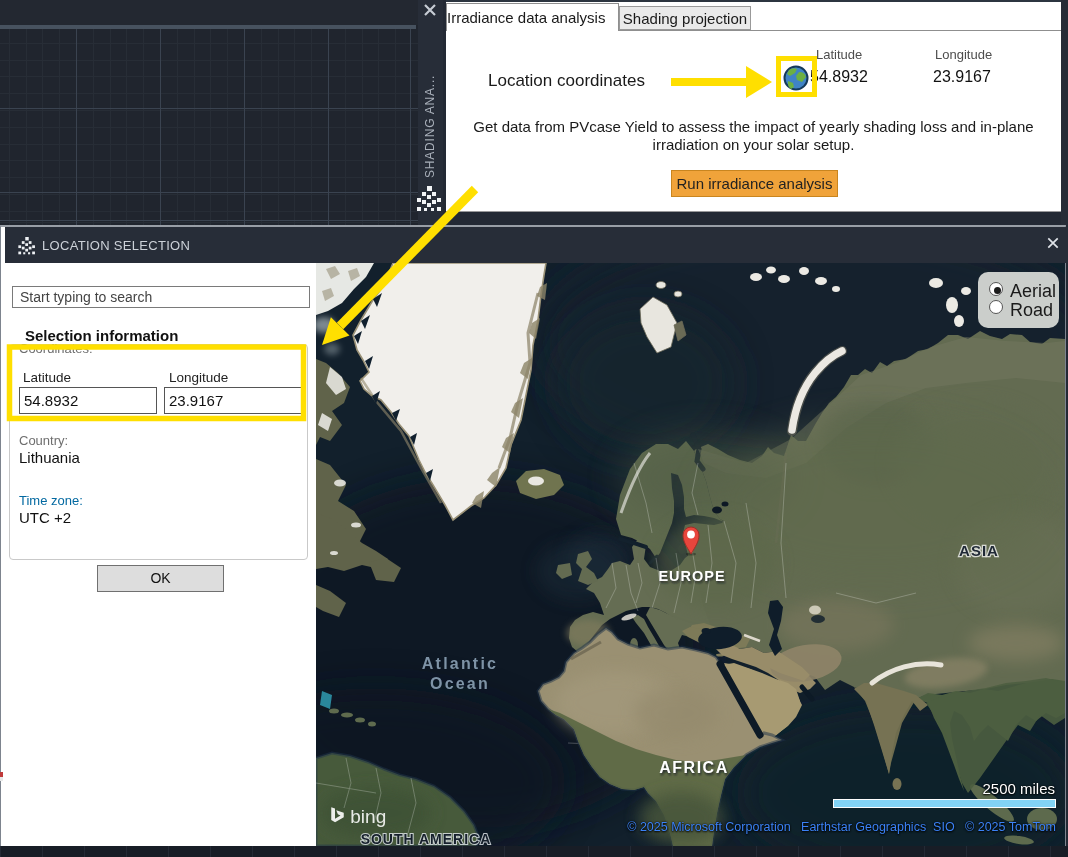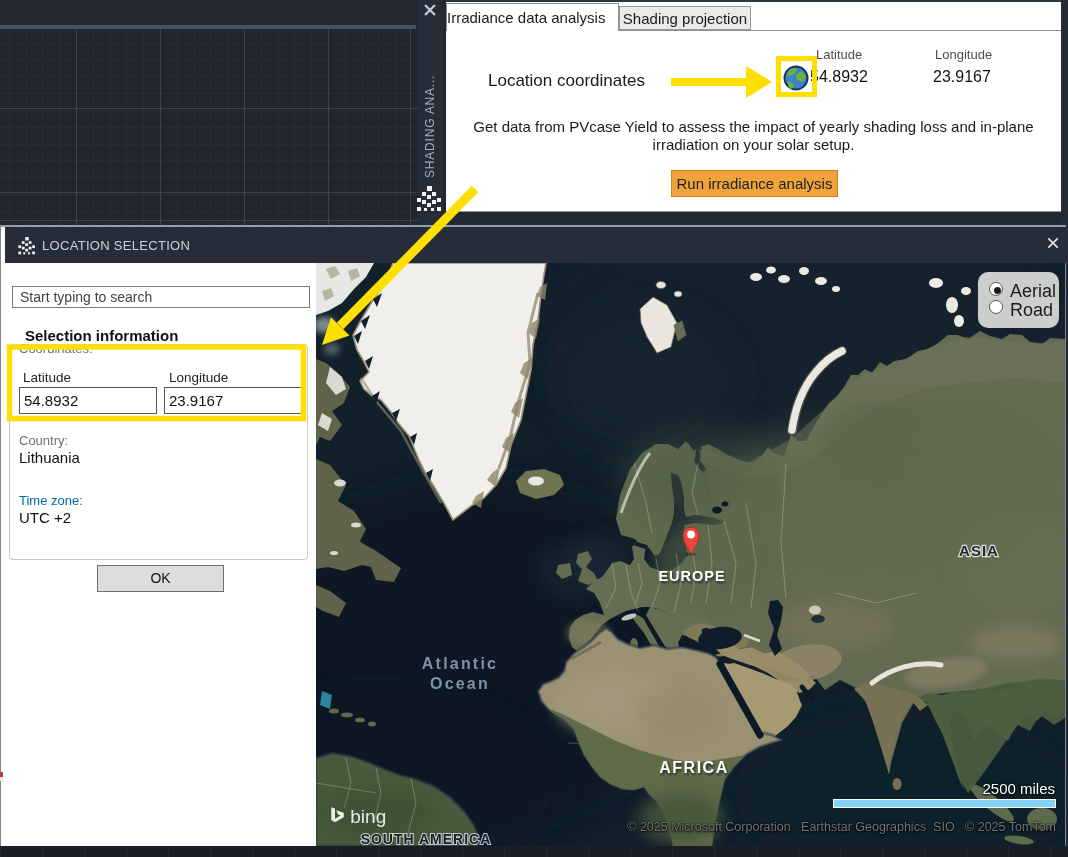--- a/index.html
+++ b/index.html
@@ -69,21 +69,21 @@
 #okbtn { position:absolute; left:96px; top:302px; width:127px; height:27px; background:#ddd; border:1px solid #707070;
   font-size:14px; color:#111; text-align:center; line-height:25px; }
 #mapwrap { position:absolute; left:315px; top:36px; width:749px; height:583px; overflow:hidden; }
 
 
 #aerialbox { position:absolute; left:662px; top:9px; width:81px; height:56px; background:rgba(213,216,212,0.95); border-radius:10px; }
 .radio { position:absolute; width:14px; height:14px; border-radius:50%; background:#fff; border:1.5px solid #565656; }
 .rlabel { position:absolute; font-size:18px; color:#1a1a1a; }
 #scalebar { position:absolute; left:517px; top:536px; width:223px; height:9px; background:#82d3f5; border:1px solid #fdfdfd; }
 #miles { position:absolute; right:10px; top:517px; font-size:15px; color:#fff; text-shadow:0 0 2px #000,0 1px 2px #000; }
-#copyright { position:absolute; right:9px; top:557px; font-size:12.5px; color:#737373; text-shadow:0 0 2px #000,0 1px 2px #000; white-space:nowrap;text-align:center; }
+#copyright { position:absolute; right:9px; top:557px; font-size:12.5px; color:#3b82f6; text-shadow:0 0 2px #000,0 1px 2px #000; white-space:nowrap;text-align:center; }
 #binglogo { position:absolute; left:14px; top:543px; color:rgba(255,255,255,0.88); font-size:19px; }
 
 
 #taskbar { left:0; top:846px; width:1068px; height:11px; background:#181d26; background-image:repeating-linear-gradient(to right, #242a35 0 1px, transparent 1px 42px); }
 
 #ann { left:0; top:0; width:1068px; height:857px; z-index:60; pointer-events:none; }
 </style>
 </head>
 <body>
 <div id="root">

